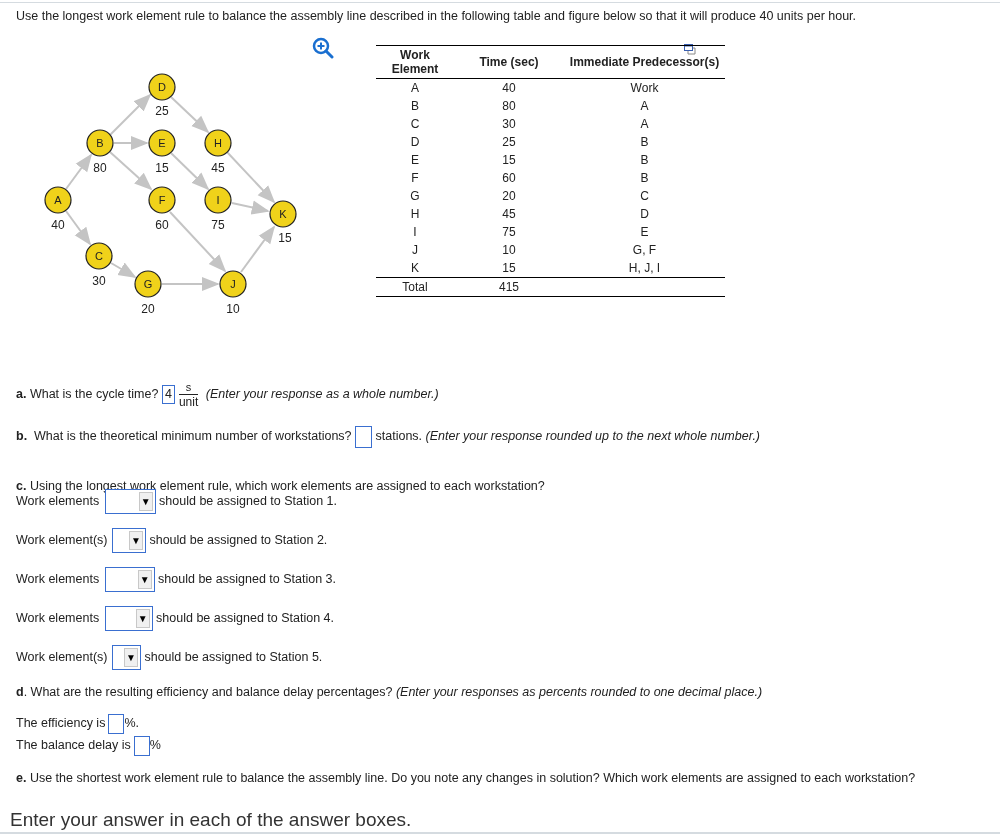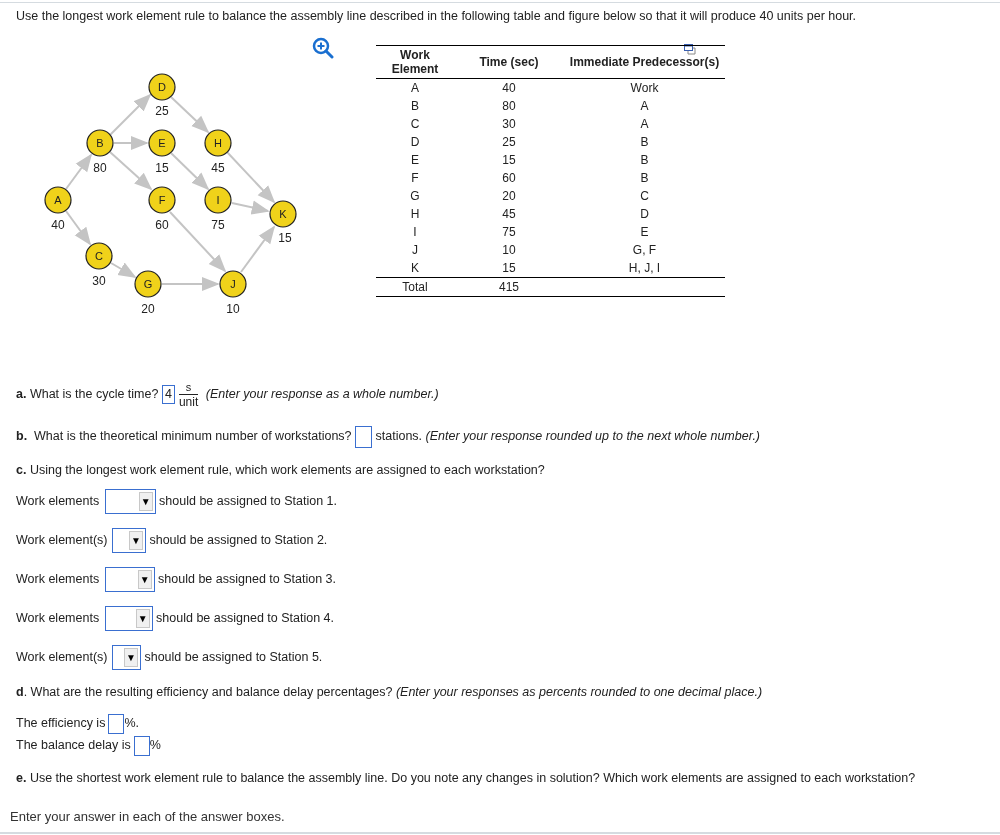--- a/index.html
+++ b/index.html
@@ -212,21 +212,21 @@
   <i>(Enter your response as a whole number.)</i>
 </div>
 
 <div class="abs row-line" style="top:426px;">
   <b>b.</b><span style="white-space:pre;">  What is the theoretical minimum number of workstations?</span>
   <span class="box" style="width:17px;height:22px;"></span>
   <span>stations.</span>
   <i>(Enter your response rounded up to the next whole number.)</i>
 </div>
 
-<div class="abs row-line" style="top:463px;">
+<div class="abs row-line" style="top:479px;">
   <b>c.</b><span> Using the longest work element rule, which work elements are assigned to each workstation?</span>
 </div>
 
 <div class="abs row-line" style="top:489px;">
   <span>Work elements</span>
   <span class="select" style="width:51px;margin-left:2px;"><span></span><span class="arrow">▼</span></span>
   <span>should be assigned to Station 1.</span>
 </div>
 
 <div class="abs row-line" style="top:528px;">
@@ -262,15 +262,15 @@
 </div>
 
 <div class="abs row-line" style="top:736px;">
   <span>The balance delay is</span><span class="box" style="width:16px;height:20px;margin-left:3px;"></span><span>%</span>
 </div>
 
 <div class="abs row-line" style="top:771px;">
   <b>e.</b><span> Use the shortest work element rule to balance the assembly line. Do you note any changes in solution? Which work elements are assigned to each workstation?</span>
 </div>
 
-<div class="abs" style="left:10px;top:809px;font-size:13px;color:#333;">Enter your answer in each of the answer boxes.</div>
+<div class="abs" style="left:10px;top:809px;font-size:19px;color:#333;">Enter your answer in each of the answer boxes.</div>
 
 <div class="bottomline"></div>
 
 </body></html>

